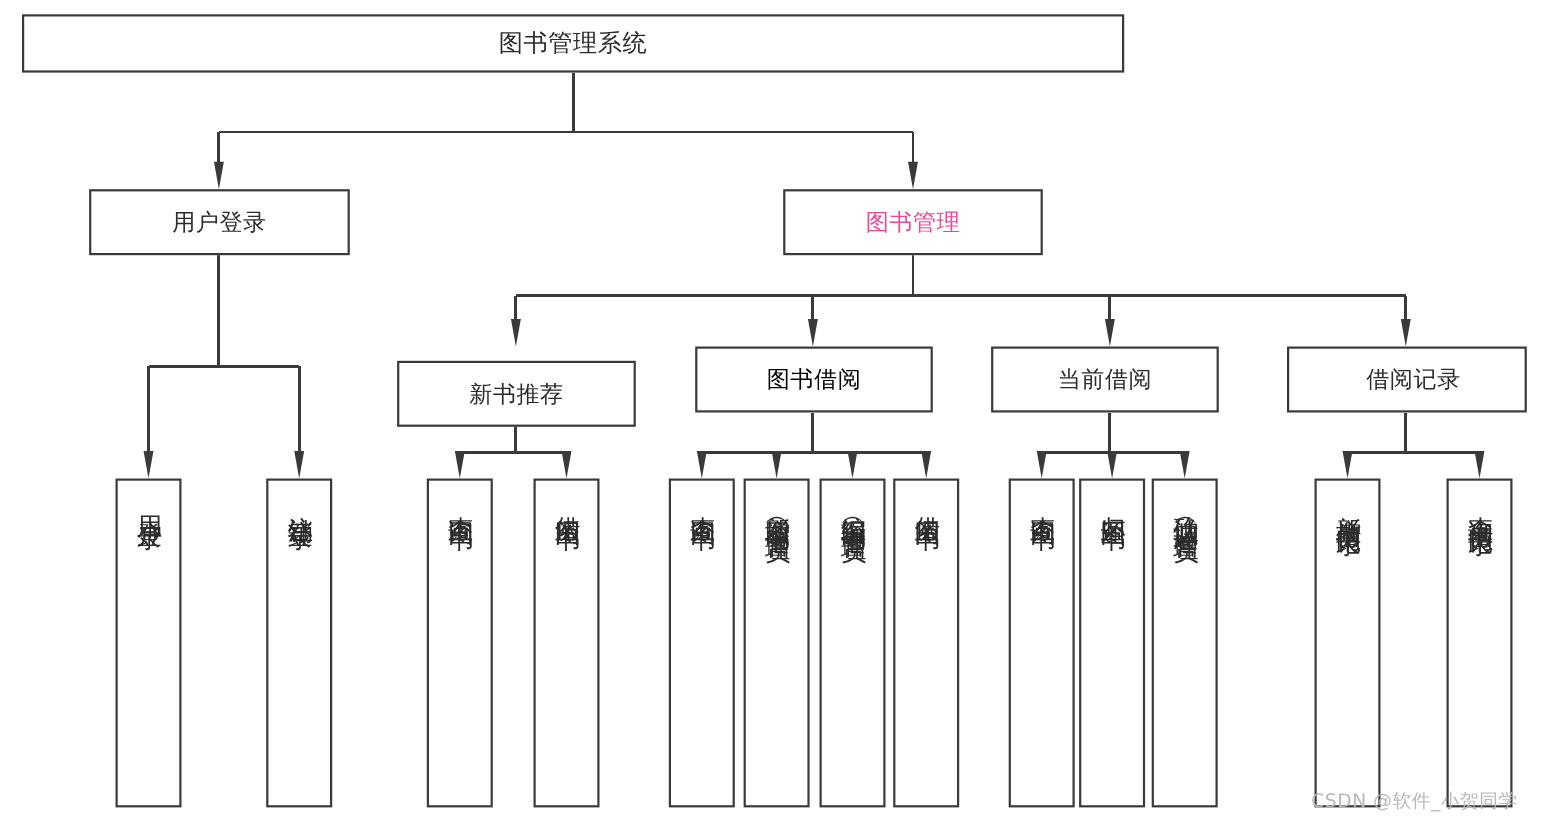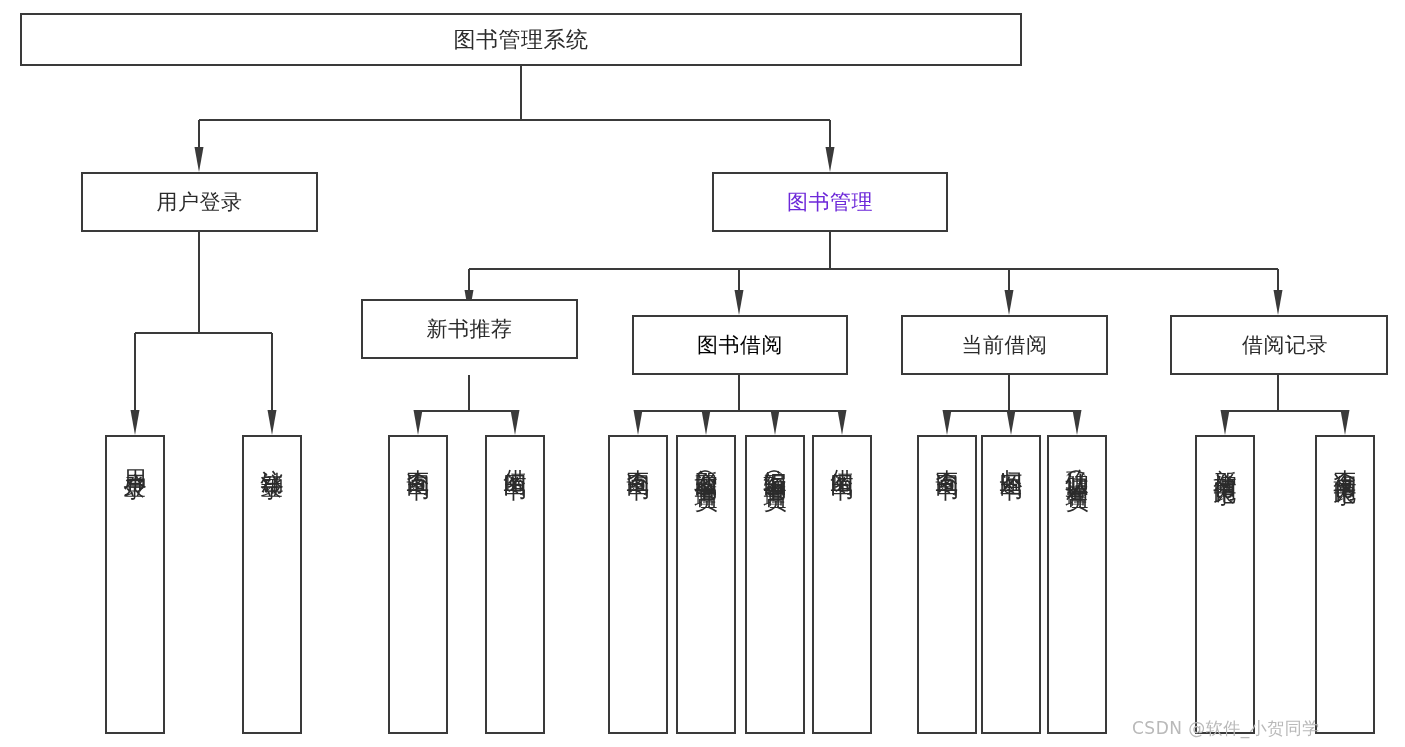--- a/index.html
+++ b/index.html
@@ -126,23 +126,23 @@
       <polygon points="1340.5,410 1349.5,410 1345,435" fill="#3a3a3a"></polygon>
     </svg>
   <div id="nodes-layer">
       <div class="node horizontal root" style="left: 20px; top: 13px; width: 1002px; height: 53px; border-color: rgb(58, 58, 58);">
         <span class="node-label" style="color: rgb(43, 43, 43);">图书管理系统</span>
       </div>
       <div class="node horizontal" style="left: 81px; top: 172px; width: 237px; height: 60px; border-color: rgb(58, 58, 58);">
         <span class="node-label" style="color: rgb(43, 43, 43);">用户登录</span>
       </div>
       <div class="node horizontal" style="left: 712px; top: 172px; width: 236px; height: 60px; border-color: rgb(58, 58, 58);">
-        <span class="node-label" style="color: #6d28d9;">图书管理</span>
+        <span class="node-label" style="color: #ec4899;">图书管理</span>
       </div>
-      <div class="node horizontal" style="left: 361px; top: 299px; width: 217px; height: 60px; border-color: rgb(58, 58, 58);">
+      <div class="node horizontal" style="left: 361px; top: 328px; width: 217px; height: 60px; border-color: rgb(58, 58, 58);">
         <span class="node-label" style="color: rgb(43, 43, 43);">新书推荐</span>
       </div>
       <div class="node horizontal" style="left: 632px; top: 315px; width: 216px; height: 60px; border-color: rgb(58, 58, 58);">
         <span class="node-label" style="color: #000000;">图书借阅</span>
       </div>
       <div class="node horizontal" style="left: 901px; top: 315px; width: 207px; height: 60px; border-color: rgb(58, 58, 58);">
         <span class="node-label" style="color: rgb(43, 43, 43);">当前借阅</span>
       </div>
       <div class="node horizontal" style="left: 1170px; top: 315px; width: 218px; height: 60px; border-color: rgb(58, 58, 58);">
         <span class="node-label" style="color: rgb(43, 43, 43); margin-left: 12px;">借阅记录</span>
@@ -180,14 +180,14 @@
       <div class="node vertical" style="left: 1047px; top: 435px; width: 60px; height: 299px; border-color: rgb(58, 58, 58);">
         <span class="node-label" style="color: rgb(43, 43, 43);">确认归还（管理员）</span>
       </div>
       <div class="node vertical" style="left: 1195px; top: 435px; width: 60px; height: 299px; border-color: rgb(58, 58, 58);">
         <span class="node-label" style="color: rgb(43, 43, 43);">新增借阅记录</span>
       </div>
       <div class="node vertical" style="left: 1315px; top: 435px; width: 60px; height: 299px; border-color: rgb(58, 58, 58);">
         <span class="node-label" style="color: rgb(43, 43, 43);">查询借阅记录</span>
       </div>
     </div>
-  <div class="watermark" id="watermark" style="left: 1132px; top: 717px; color: rgb(185, 185, 185);">CSDN @软件_小贺同学</div>
+  <div class="watermark" id="watermark" style="left: 1192px; top: 717px; color: rgb(185, 185, 185);">CSDN @软件_小贺同学</div>
 </div>
 
 </body></html>

